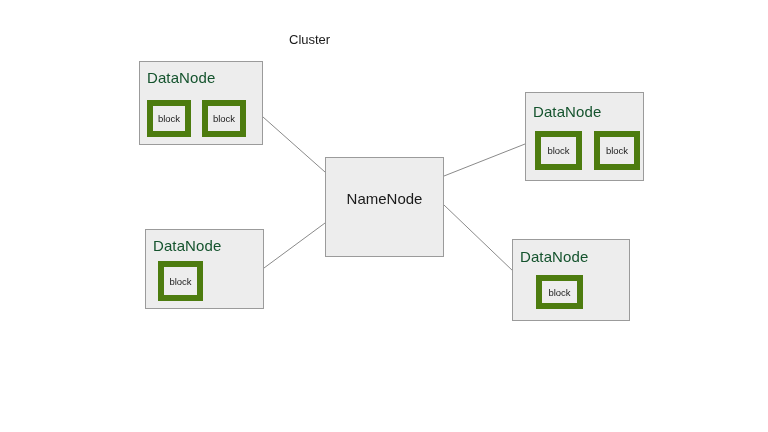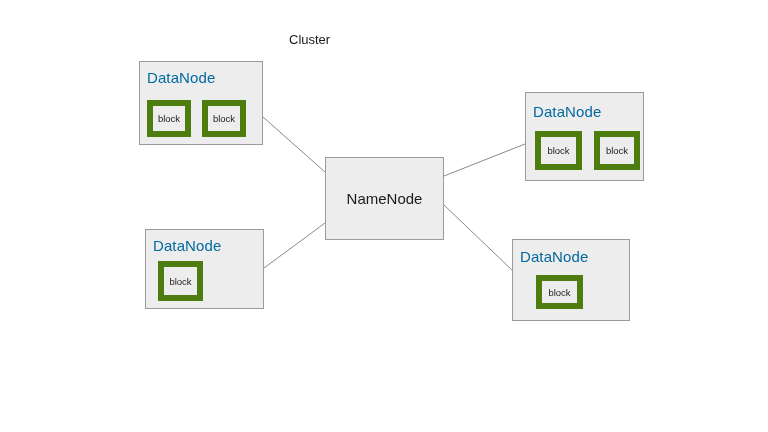--- a/index.html
+++ b/index.html
@@ -33,21 +33,21 @@
     background: #ededed;
     border: 1px solid #9b9b9b;
     box-sizing: border-box;
   }
   .node-title {
     position: absolute;
     left: 7px;
     font-size: 15px;
     line-height: 17px;
     letter-spacing: 0.1px;
-    color: #0369a1;
+    color: #14532d;
     white-space: nowrap;
   }
   .block {
     position: absolute;
     background: #ededed;
     border: 6px solid #4d7c0f;
     box-sizing: border-box;
     display: flex;
     align-items: center;
     justify-content: center;
@@ -114,18 +114,18 @@
         <div class="block" style="left: 12px; top: 31px; width: 45px; height: 40px;">
           <span class="block-label">block</span>
         </div>
       </div>
       <div class="node" style="left: 512px; top: 239px; width: 118px; height: 82px;">
         <div class="node-title" style="top: 8px;">DataNode</div>
         <div class="block" style="left: 23px; top: 35px; width: 47px; height: 34px;">
           <span class="block-label">block</span>
         </div>
       </div>
-      <div class="node" style="left: 325px; top: 157px; width: 119px; height: 83px;">
+      <div class="node" style="left: 325px; top: 157px; width: 119px; height: 100px;">
         <div class="namenode-label" style="top: 32px;">NameNode</div>
       </div>
     </div>
 
 </div>
 
 </body></html>

